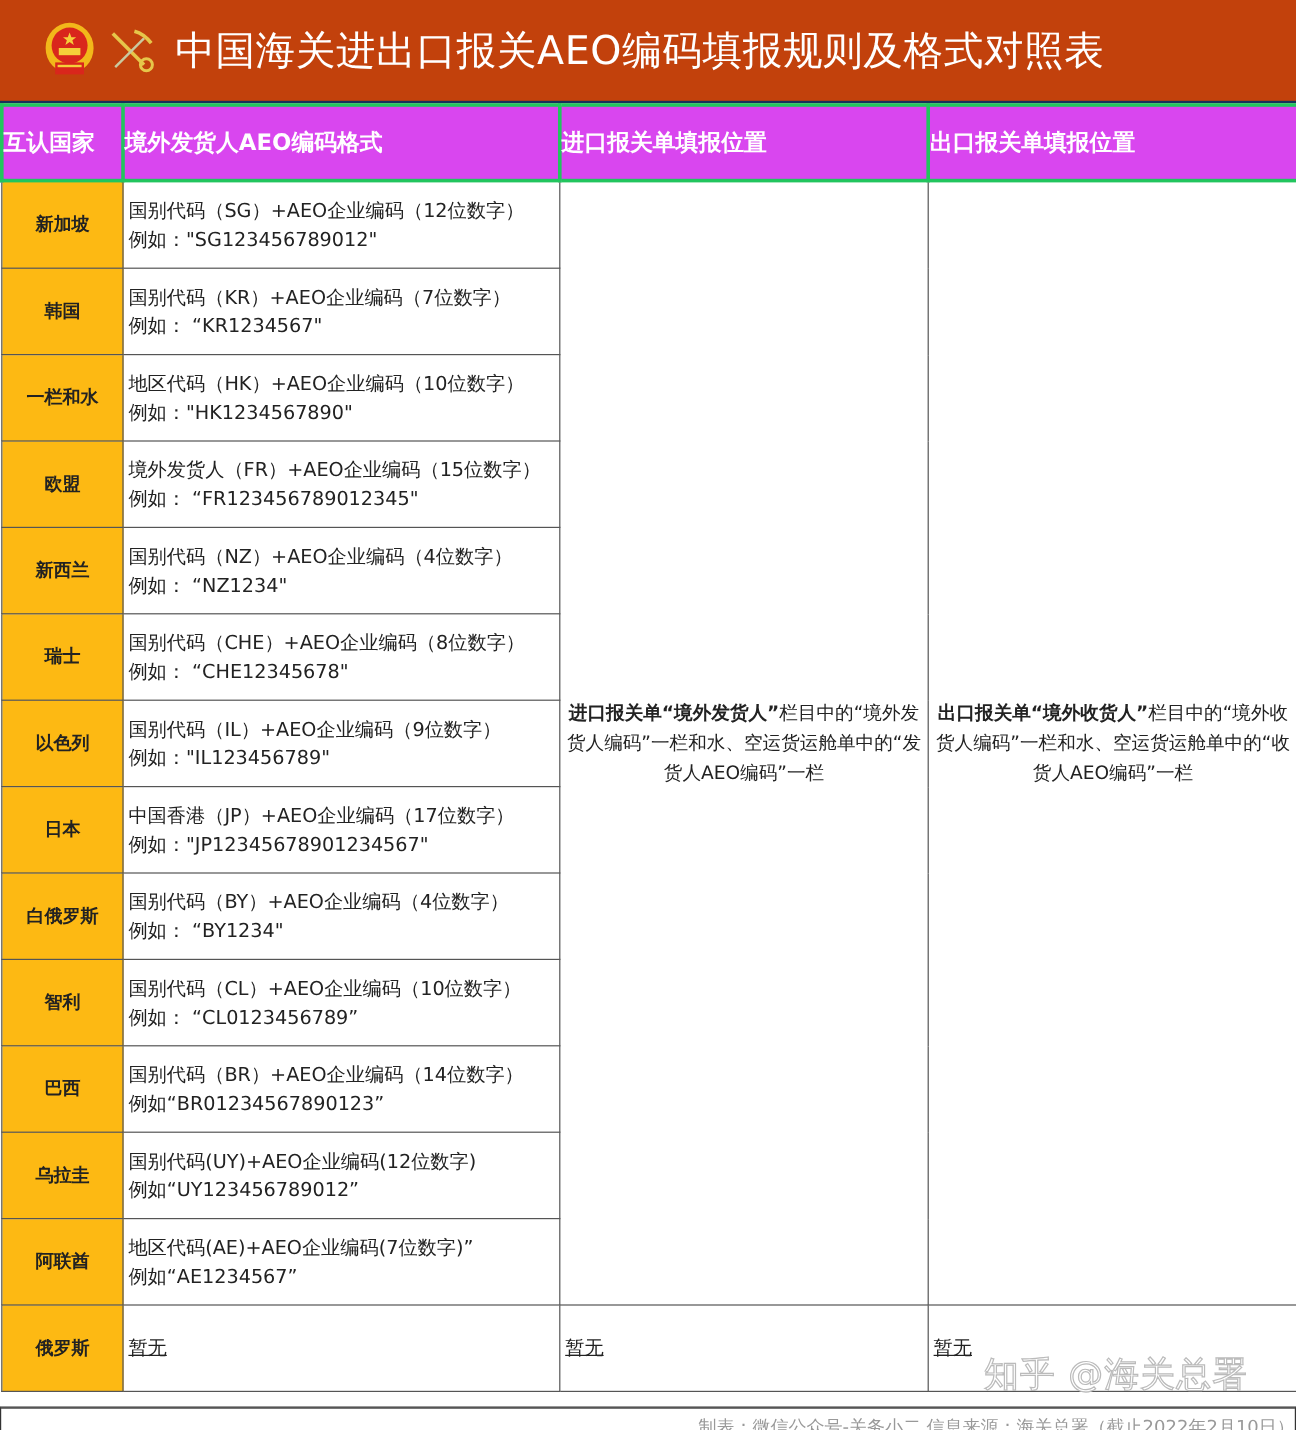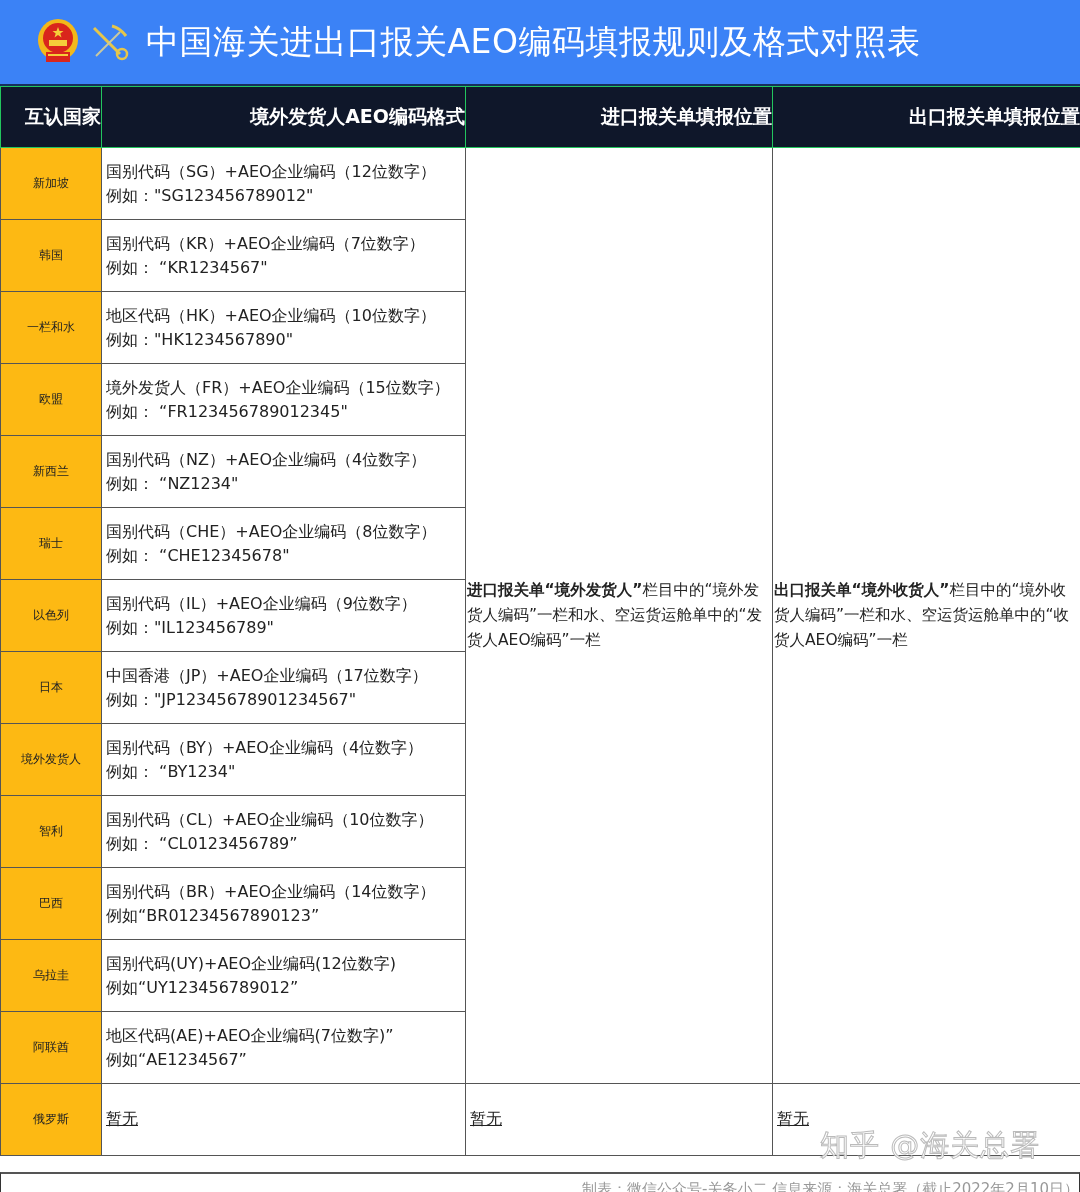--- a/index.html
+++ b/index.html
@@ -1,26 +1,26 @@
 <!DOCTYPE html>
 <html><head>
 <meta charset="utf-8">
 <style>
   html, body { margin:0; padding:0; }
   body { width:1080px; height:1192px; background:#ffffff; font-family:"DejaVu Sans","Liberation Sans",sans-serif; overflow:hidden; position:relative; }
-  .title-bar { position:absolute; left:0; top:0; width:1080px; height:86px; background:#3b82f6; border-bottom:2px solid #16305a; box-sizing:border-box; display:flex; align-items:center; }
+  .title-bar { position:absolute; left:0; top:0; width:1080px; height:86px; background:#c2410c; border-bottom:2px solid #16305a; box-sizing:border-box; display:flex; align-items:center; }
   .emblem { position:absolute; left:36px; top:18px; width:44px; height:48px; }
   .anchor { position:absolute; left:90px; top:22px; width:40px; height:40px; }
   .title-text { position:absolute; left:146px; top:20px; font-size:33px; color:#ffffff; letter-spacing:0.5px; white-space:nowrap; }
   table { position:absolute; left:0; top:86px; border-collapse:collapse; table-layout:fixed; width:1080px; }
-  th { background:#0f172a; color:#ffffff; font-weight:bold; font-size:19px; height:60px; border:1px solid #22c55e; padding:0; text-align:right; }
+  th { background:#d946ef; color:#ffffff; font-weight:bold; font-size:19px; height:60px; border:3px solid #22c55e; padding:0; text-align:left; }
   td { border:1px solid #555; padding:0; font-size:16px; color:#222; vertical-align:middle; }
-  td.country { background:#fdb913; font-weight:normal; text-align:center; font-size:12px; color:#222; height:71px; }
+  td.country { background:#fdb913; font-weight:bold; text-align:center; font-size:15px; color:#222; height:71px; }
   td.fmt { padding-left:4px; line-height:24px; white-space:nowrap; }
-  td.merged { text-align:left; line-height:25px; font-size:15.5px; padding:0 1px; }
+  td.merged { text-align:center; line-height:25px; font-size:15.5px; padding:0 1px; }
   td.merged b { font-weight:bold; }
   td.none { padding-left:4px;text-decoration:underline; }
   .footer { position:absolute; left:0; top:1160px; width:1078px; height:30px; border:1px solid #333; border-top:2px solid #555; text-align:right; font-size:15px; color:#999; line-height:30px;margin-top:12px; }
   .watermark { position:absolute; left:820px; top:1126px; font-size:29px; color:rgba(255,255,255,0.9); -webkit-text-stroke:1px #bbb; letter-spacing:1px; white-space:nowrap; }
 </style>
 </head>
 <body>
 
 <div class="title-bar">
   <svg class="emblem" viewBox="0 0 44 48">
@@ -108,21 +108,21 @@
         </td>
     </tr>
     <tr>
       <td class="country">日本</td>
       <td class="fmt">
           <div>中国香港（JP）+AEO企业编码（17位数字）</div>
           <div>例如："JP12345678901234567"</div>
         </td>
     </tr>
     <tr>
-      <td class="country">境外发货人</td>
+      <td class="country">白俄罗斯</td>
       <td class="fmt">
           <div>国别代码（BY）+AEO企业编码（4位数字）</div>
           <div>例如：  “BY1234"</div>
         </td>
     </tr>
     <tr>
       <td class="country">智利</td>
       <td class="fmt">
           <div>国别代码（CL）+AEO企业编码（10位数字）</div>
           <div>例如：  “CL0123456789”</div>

